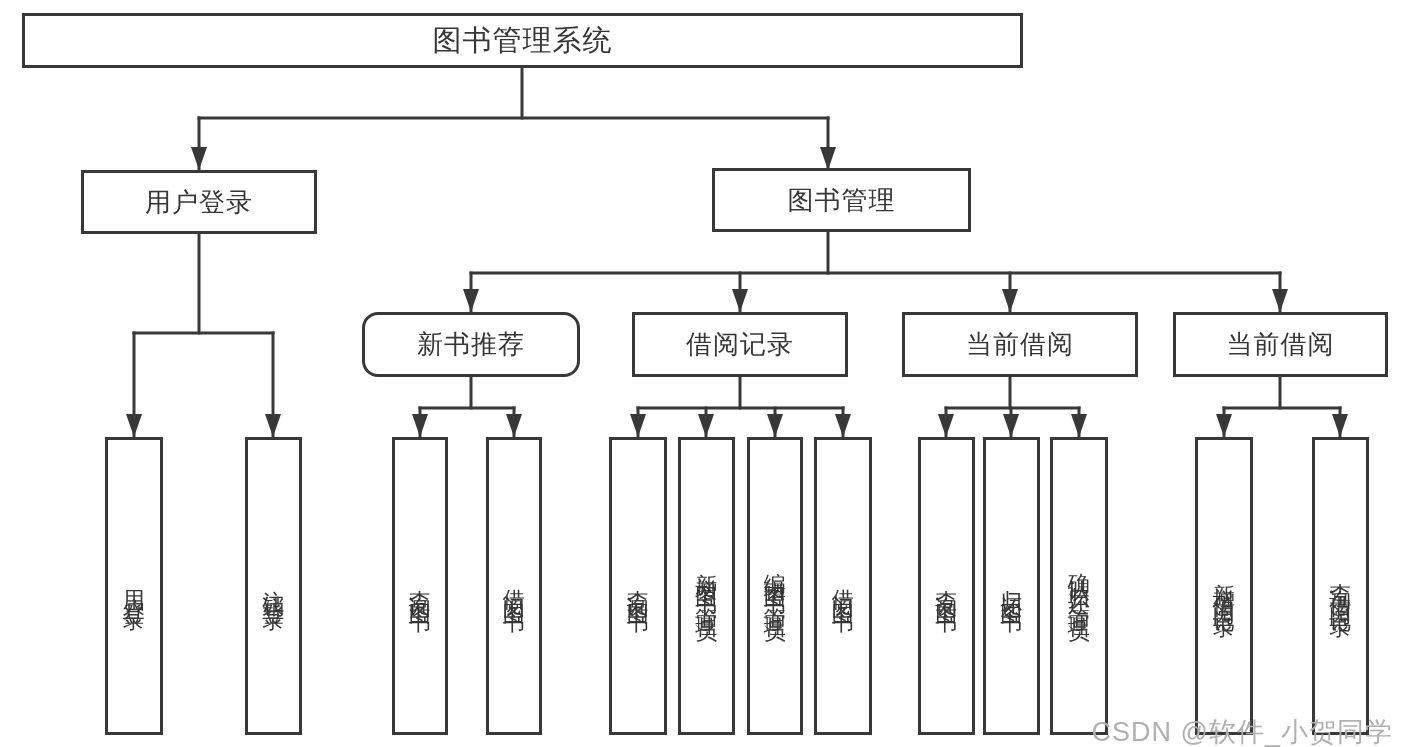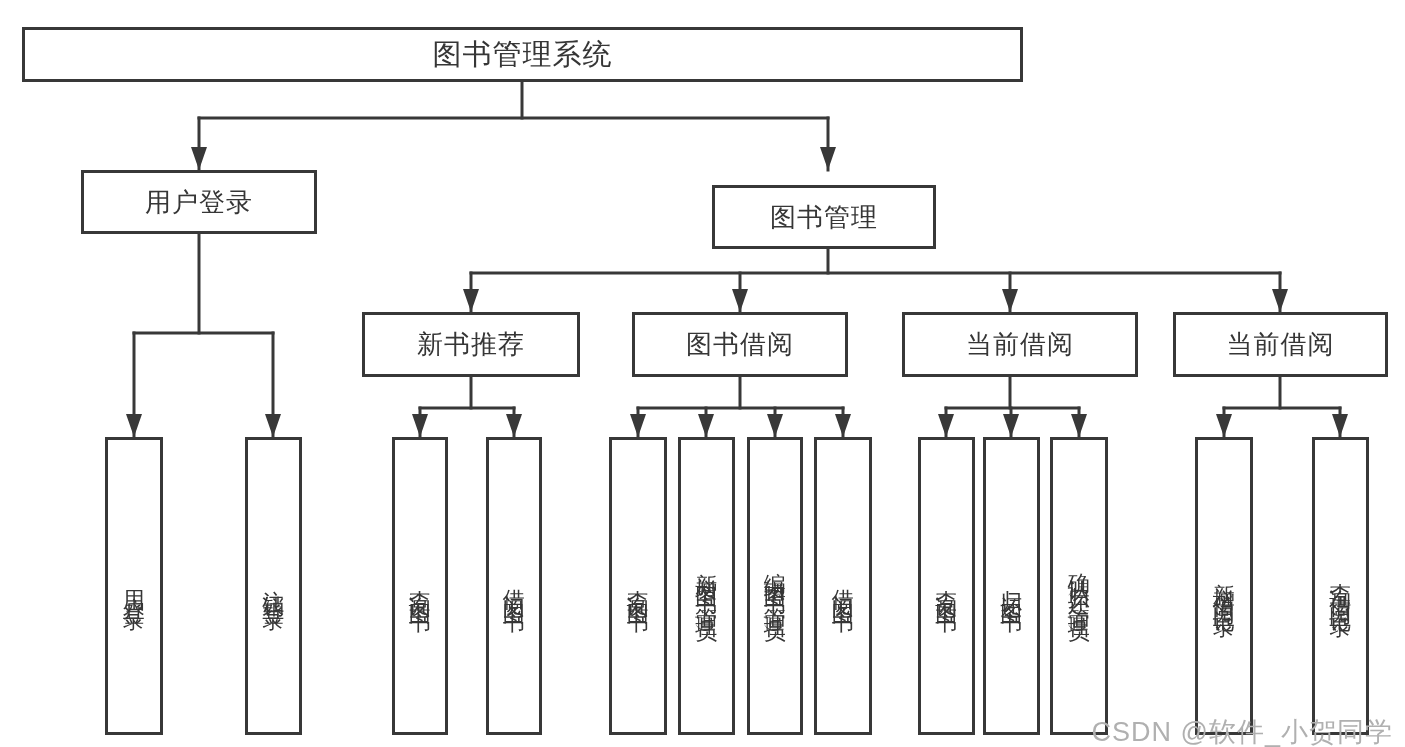--- a/index.html
+++ b/index.html
@@ -21,21 +21,21 @@
     position: absolute;
     background: #ffffff;
     border: 3px solid #383838;
     box-sizing: border-box;
     display: flex;
     align-items: center;
     justify-content: center;
     color: #363636;
     z-index: 1;
   }
-  .root-node  { font-size: 29px; letter-spacing: 1px; margin-top: 14px; }
+  .root-node  { font-size: 29px; letter-spacing: 1px; }
   .hbox       { font-size: 26px; letter-spacing: 1px; }
   .vbox .vtext {
     writing-mode: vertical-rl;
     text-orientation: mixed;
     font-size: 22px;
     letter-spacing: 7px;
     line-height: 1.15;
     white-space: nowrap;
   }
   .watermark {
@@ -100,24 +100,24 @@
       <line x1="1280" y1="377" x2="1280" y2="408"></line>
       <line x1="1224" y1="408" x2="1340" y2="408"></line>
       <line x1="1224" y1="408" x2="1224" y2="437" marker-end="url(#ah)"></line>
       <line x1="1340" y1="408" x2="1340" y2="437" marker-end="url(#ah)"></line>
     </g>
   </svg>
 
   <div class="node root-node" style="left:22px; top:13px; width:1001px; height:55px;">图书管理系统</div>
 
   <div class="node hbox" style="left:81px; top:170px; width:236px; height:64px;">用户登录</div>
-  <div class="node hbox" style="left:712px; top:185px; width:224px; height:64px;">图书管理</div>
+  <div class="node hbox" style="left:712px; top:168px; width:259px; height:64px;">图书管理</div>
 
-  <div class="node hbox" style="left:362px; top:312px; width:218px; height:65px;">新书推荐</div>
-  <div class="node hbox" style="left:632px; top:312px; width:216px; height:65px;">图书借阅</div>
+  <div class="node hbox" style="left:362px; top:312px; width:218px; height:65px;border-radius:16px;">新书推荐</div>
+  <div class="node hbox" style="left:632px; top:312px; width:216px; height:65px;">借阅记录</div>
   <div class="node hbox" style="left:902px; top:312px; width:236px; height:65px;">当前借阅</div>
   <div class="node hbox" style="left:1173px; top:312px; width:215px; height:65px;">当前借阅</div>
 
   <div class="node vbox" style="left:105px; top:437px; width:58px; height:298px;">
     <span class="vtext">用户登录</span>
   </div>
   <div class="node vbox" style="left:245px; top:437px; width:57px; height:298px;">
     <span class="vtext">注销登录</span>
   </div>
 

